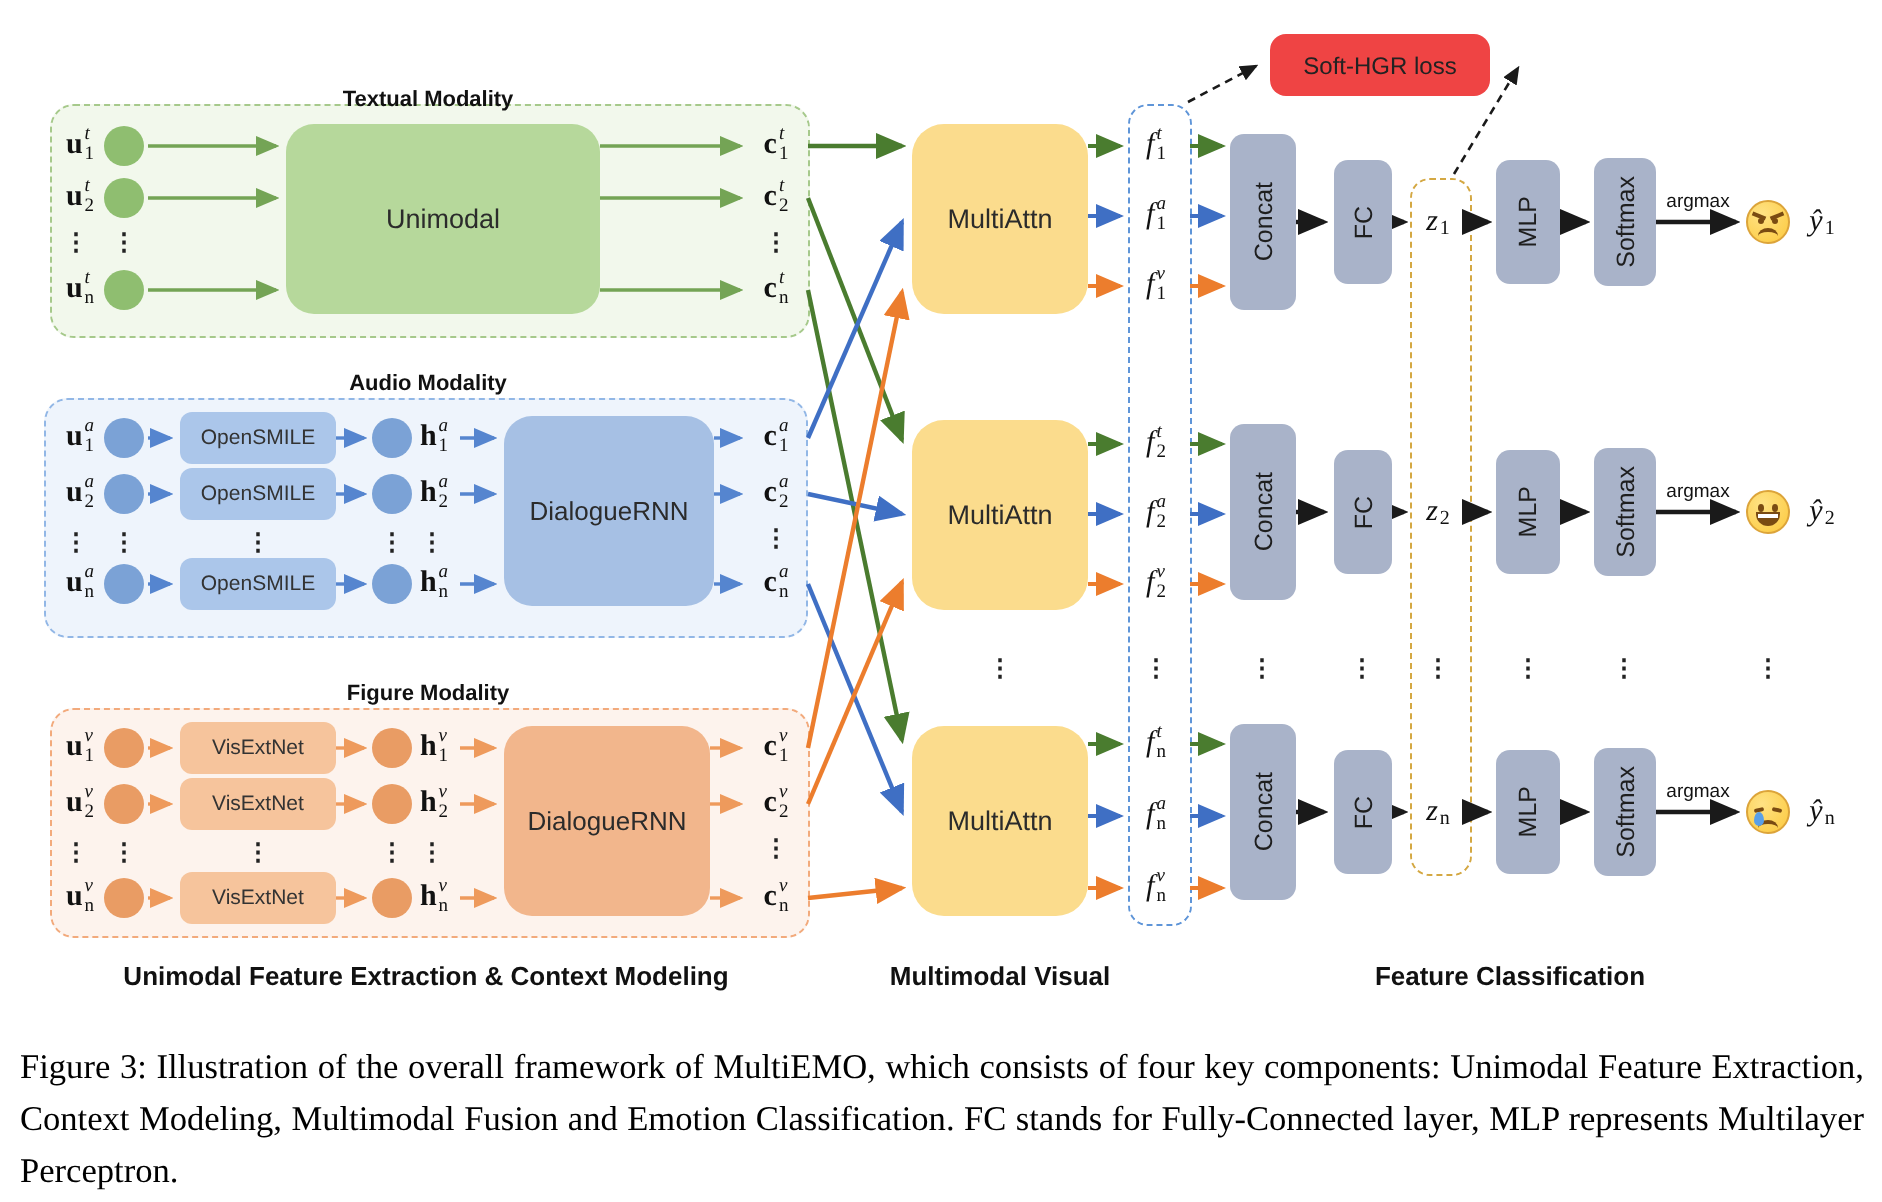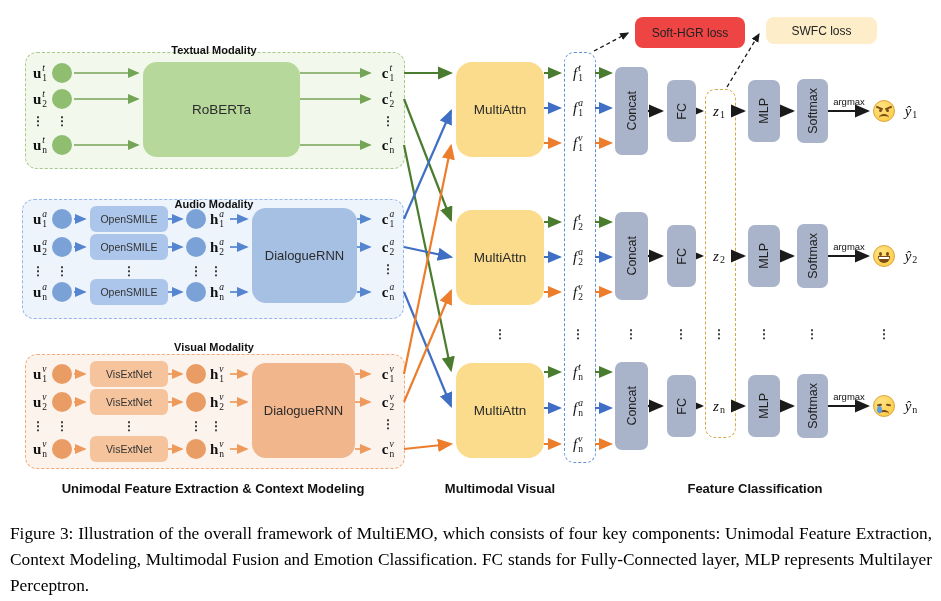--- a/index.html
+++ b/index.html
@@ -57,22 +57,22 @@
 </style>
 </head>
 <body>
 
 <div class="stage">
 
   <div class="secbox" id="sec-t"></div>
   <div class="secbox" id="sec-a"></div>
   <div class="secbox" id="sec-v"></div>
   <div class="sectitle" style="left:214px;top:50px">Textual Modality</div>
-  <div class="sectitle" style="left:214px;top:204px">Audio Modality</div>
-  <div class="sectitle" style="left:214px;top:347px">Visual Modality</div>
+  <div class="sectitle" style="left:214px;top:192px">Audio Modality</div>
+  <div class="sectitle" style="left:214px;top:347px">Figure Modality</div>
 
   <div id="fcol"></div>
   <div id="zcol"></div>
 
   <svg class="wires" width="941" height="601">
     <defs>
       <marker id="agl" markerWidth="7" markerHeight="7" refX="6" refY="3" orient="auto">
           <path d="M0,0L7,3L0,6z" fill="#74a455"></path>
         </marker>
       <marker id="ag" markerWidth="7" markerHeight="7" refX="6" refY="3" orient="auto">
@@ -192,21 +192,21 @@
         <line x1="781" y1="406" x2="793" y2="406" marker-end="url(#ak)"></line>
         <line x1="828" y1="406" x2="868" y2="406" marker-end="url(#ak)"></line>
     </g>
 
     <g stroke="#1a1a1a" stroke-width="1.3" stroke-dasharray="4 3">
       <line x1="594" y1="51" x2="628" y2="33" marker-end="url(#ak)"></line>
       <line x1="727" y1="87" x2="759" y2="34" marker-end="url(#ak)"></line>
     </g>
   </svg>
 
-  <div class="bigbox" style="left:143px;top:62px;width:157px;height:95px;background:#b6d89b">RoBERTa</div>
+  <div class="bigbox" style="left:143px;top:62px;width:157px;height:95px;background:#b6d89b">Unimodal</div>
   <div class="bigbox" style="left:252px;top:208px;width:105px;height:95px;background:#a6c0e4;font-size:13px">DialogueRNN</div>
   <div class="bigbox" style="left:252px;top:363px;width:103px;height:95px;background:#f2b68c;font-size:13px">DialogueRNN</div>
   <div class="bigbox" style="left:456px;top:62px;width:88px;height:95px;background:#fbdc8d;border-radius:16px">MultiAttn</div>
   <div class="bigbox" style="left:456px;top:210px;width:88px;height:95px;background:#fbdc8d;border-radius:16px">MultiAttn</div>
   <div class="bigbox" style="left:456px;top:363px;width:88px;height:95px;background:#fbdc8d;border-radius:16px">MultiAttn</div>
 
   <div class="smallbox" style="left:90px;top:206px;width:78px;height:26px;background:#abc6ea">OpenSMILE</div>
   <div class="smallbox" style="left:90px;top:234px;width:78px;height:26px;background:#abc6ea">OpenSMILE</div>
   <div class="smallbox" style="left:90px;top:279px;width:78px;height:26px;background:#abc6ea">OpenSMILE</div>
   <div class="smallbox" style="left:90px;top:361px;width:78px;height:26px;background:#f6c49c">VisExtNet</div>
@@ -260,21 +260,20 @@
       <span class="vtext">Softmax</span>
     </div>
   <div class="vbox" style="left:797px;top:224px;width:31px;height:64px">
       <span class="vtext">Softmax</span>
     </div>
   <div class="vbox" style="left:797px;top:374px;width:31px;height:64px">
       <span class="vtext">Softmax</span>
     </div>
 
   <div class="loss" id="loss1">Soft-HGR loss</div>
-  <div class="loss" id="loss2">SWFC loss</div>
 
   <div class="ml" style="left:40px;top:73px">
       <span class="mb">u</span>
       <span class="scr">
         <span class="sup">t</span>
         <span class="sub">1</span>
       </span>
     </div>
   <div class="ml" style="left:40px;top:99px">
       <span class="mb">u</span>

